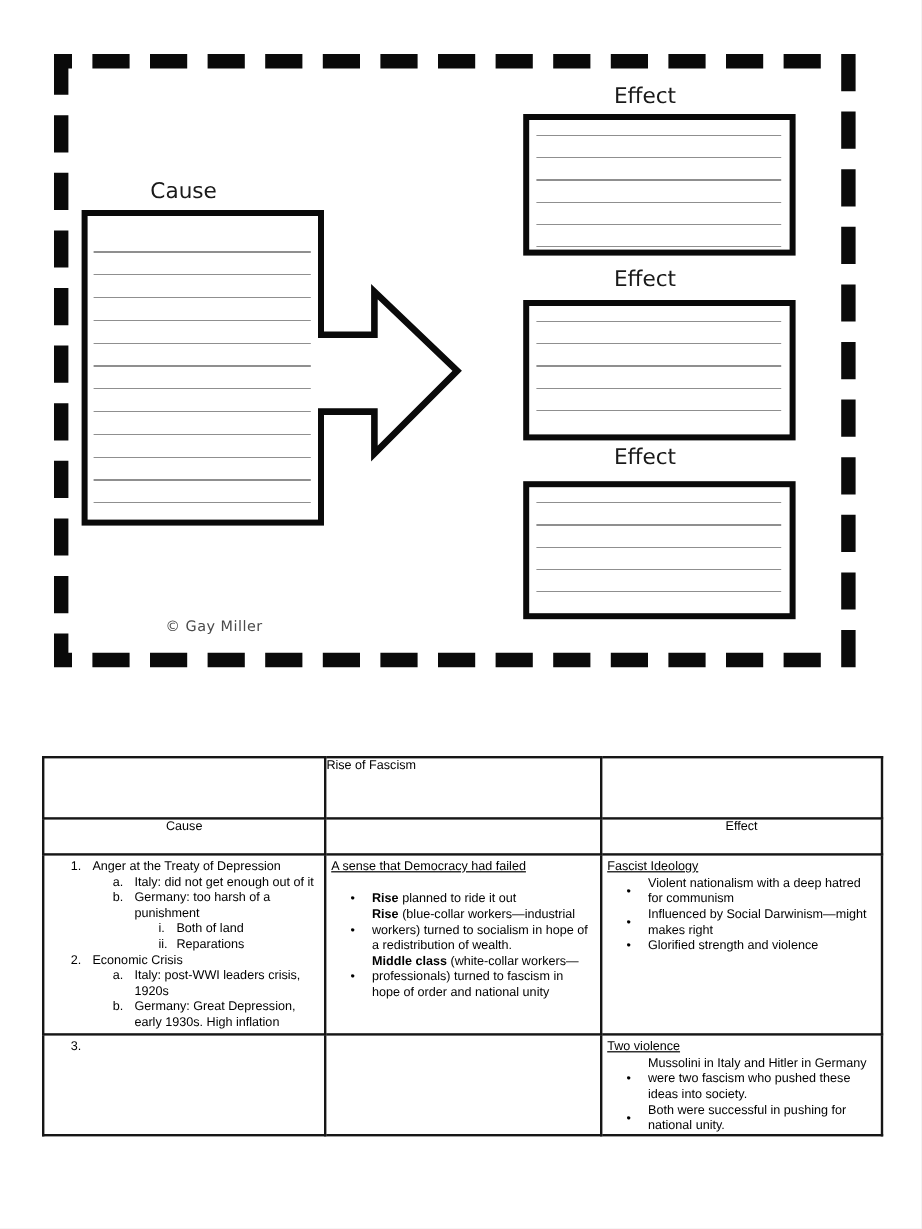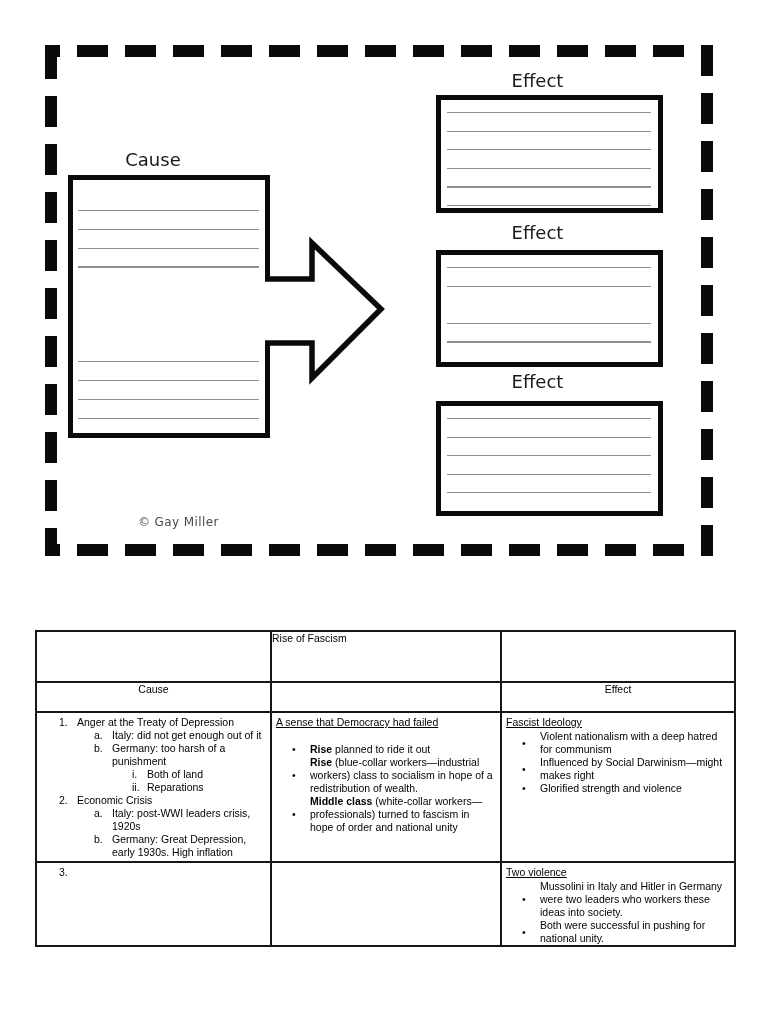--- a/index.html
+++ b/index.html
@@ -155,21 +155,21 @@
       </td>
       <td>
         <div class="cell-head">A sense that Democracy had failed</div>
         <div class="blist">
           <div class="bitem">
                 <span class="bdot"></span>
                 <span class="t"><b>Rise</b><span> planned to ride it out</span></span>
               </div>
           <div class="bitem">
                 <span class="bdot"></span>
-                <span class="t"><b>Rise</b><span> (blue-collar workers—industrial workers) class to socialism in hope of a redistribution of wealth.</span></span>
+                <span class="t"><b>Rise</b><span> (blue-collar workers—industrial workers) turned to socialism in hope of a redistribution of wealth.</span></span>
               </div>
           <div class="bitem">
                 <span class="bdot"></span>
                 <span class="t"><b>Middle class</b><span> (white-collar workers—professionals) turned to fascism in hope of order and national unity</span></span>
               </div>
         </div>
       </td>
       <td>
         <div class="cell-head">Fascist Ideology</div>
         <div class="blist tight">
@@ -195,21 +195,21 @@
                 <span class="m">3.</span>
               </div>
         </div>
       </td>
       <td></td>
       <td>
         <div class="cell-head">Two violence</div>
         <div class="blist tight">
           <div class="bitem">
                 <span class="bdot"></span>
-                <span class="t">Mussolini in Italy and Hitler in Germany were two leaders who workers these ideas into society.</span>
+                <span class="t">Mussolini in Italy and Hitler in Germany were two fascism who pushed these ideas into society.</span>
               </div>
           <div class="bitem">
                 <span class="bdot"></span>
                 <span class="t">Both were successful in pushing for national unity.</span>
               </div>
         </div>
       </td>
     </tr>
   </tbody>
     </table>

